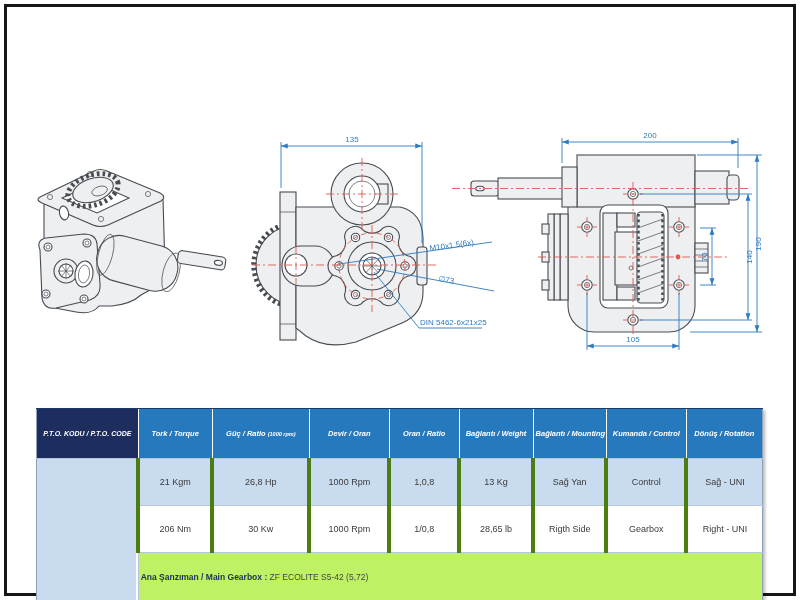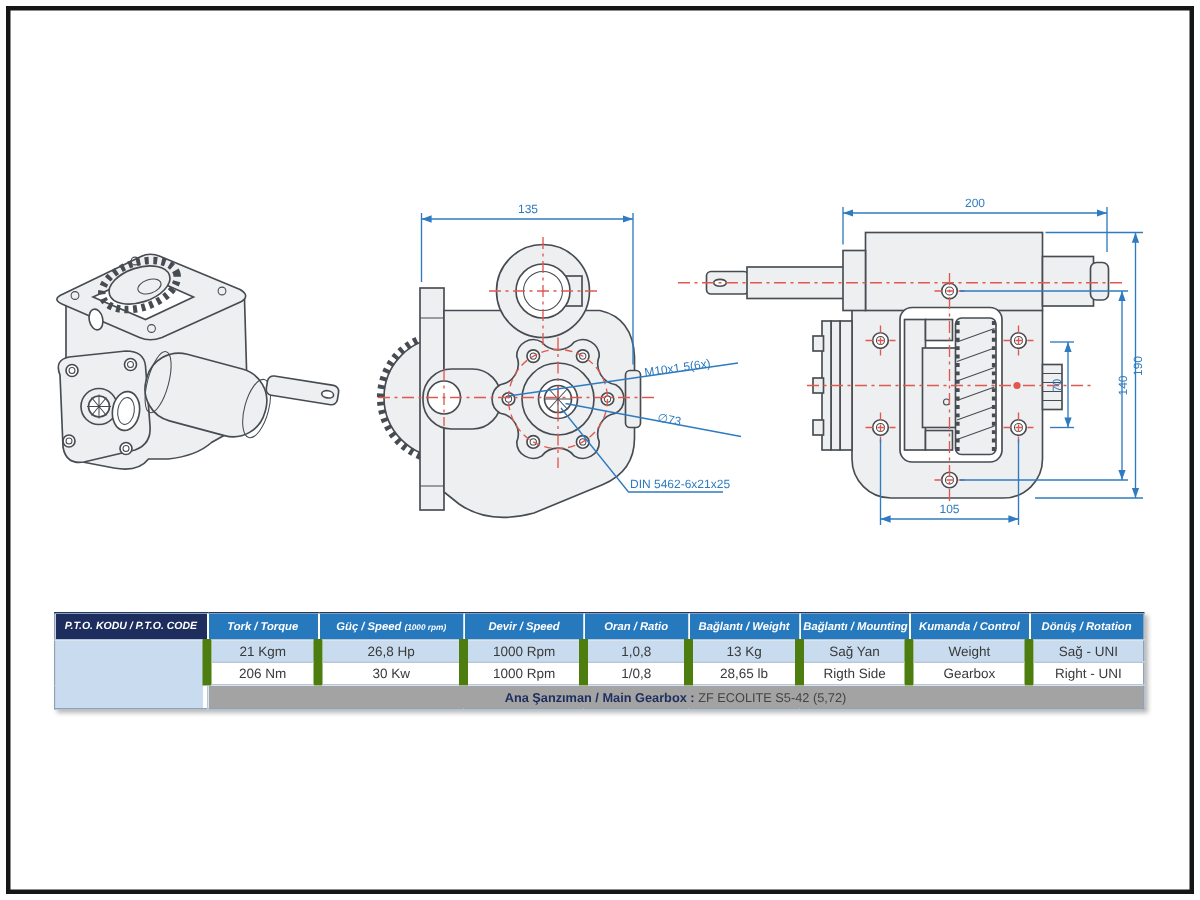--- a/index.html
+++ b/index.html
@@ -5,31 +5,31 @@
   html,body{margin:0;padding:0;background:#ffffff;}
   .sheet{position:relative;width:800px;height:600px;background:#fff;overflow:hidden;
          font-family:"Liberation Sans",sans-serif;}
   .frame{position:absolute;left:4px;top:4px;right:4px;bottom:4px;border:3px solid #161616;}
   .drawing-svg{position:absolute;left:0;top:0;}
 
   
   .spec-table{position:absolute;left:36px;top:408px;width:727px;border-collapse:collapse;
               table-layout:fixed;box-shadow:2px 2px 3px rgba(0,0,0,.28);
               border:1px solid #8fa3b8;background:#fff;}
-  .spec-table th,.spec-table td{padding:0 2px;overflow:hidden;white-space:nowrap;}
+  .spec-table th,.spec-table td{padding:16px 2px;overflow:hidden;white-space:nowrap;}
   .hdr{background:#2779be;color:#fff;font-style:italic;font-weight:bold;font-size:7.5px;
        text-align:center;height:17px;border-left:1px solid #fff;border-top:1px solid #1d3a66;}
   .hdr-code{background:#1d2e5e;border-left:none;font-size:7px;}
   .hdr-suffix{font-size:5.5px;font-weight:bold;}
   .cell{font-size:9px;color:#3a3a3a;text-align:center;height:14px;
-        border-left:6px solid #4d7c0f;border-top:1px solid #b7c7d9;}
+        border-left:4px solid #4d7c0f;border-top:1px solid #b7c7d9;}
   .row-a td{background:#c9dcef;}
   .row-b td{background:#ffffff;margin-top:15px;}
   .code-cell{background:#fff;border-left:none;border-top:1px solid #b7c7d9;}
-  .foot{background:#a3a3a3;font-size:8.5px;color:#444;text-align:center;height:15px;
+  .foot{background:#bef264;font-size:8.5px;color:#444;height:15px;
         border-left:1px solid #b7c7d9;border-top:1px solid #b7c7d9;}
   .foot b{color:#1d2e5e;font-weight:bold;}
 
   
   .ln{fill:none;stroke:#474c52;stroke-width:1.1;}
   .fillpart{fill:#edeff1;stroke:#474c52;stroke-width:1.1;}
   .fillwhite{fill:#ffffff;stroke:#474c52;stroke-width:1.1;}
   .thin{fill:none;stroke:#474c52;stroke-width:0.7;}
   .red{fill:none;stroke:#e0584e;stroke-width:0.9;stroke-dasharray:8 3 2 3;}
   .redc{fill:none;stroke:#e0584e;stroke-width:0.9;stroke-dasharray:5 3;}
@@ -262,37 +262,37 @@
         <col style="width:9.6%">
         <col style="width:10.2%">
       <col style="width:10.1%">
         <col style="width:11%">
         <col style="width:10.5%">
     </colgroup>
     <tbody>
         <tr>
       <th class="hdr hdr-code">P.T.O. KODU / P.T.O. CODE</th>
       <th class="hdr"><span>Tork / Torque</span> <span class="hdr-suffix"></span></th>
-      <th class="hdr"><span>Güç / Speed</span> <span class="hdr-suffix">(1000 rpm)</span></th>
-      <th class="hdr"><span>Devir / Speed</span></th>
+      <th class="hdr"><span>Güç / Ratio</span> <span class="hdr-suffix">(1000 rpm)</span></th>
+      <th class="hdr"><span>Devir / Oran</span></th>
       <th class="hdr"><span>Oran / Ratio</span></th>
       <th class="hdr"><span>Bağlantı / Weight</span></th>
       <th class="hdr"><span>Bağlantı / Mounting</span></th>
       <th class="hdr"><span>Kumanda / Control</span></th>
       <th class="hdr"><span>Dönüş / Rotation</span></th>
     </tr>
     <tr class="row-a">
       <td class="cell code-cell" rowspan="3"></td>
       <td class="cell">21 Kgm</td>
       <td class="cell">26,8 Hp</td>
       <td class="cell">1000 Rpm</td>
       <td class="cell">1,0,8</td>
       <td class="cell">13 Kg</td>
       <td class="cell">Sağ Yan</td>
-      <td class="cell">Weight</td>
+      <td class="cell">Control</td>
       <td class="cell">Sağ - UNI</td>
     </tr>
     <tr class="row-b">
       <td class="cell">206 Nm</td>
       <td class="cell">30 Kw</td>
       <td class="cell">1000 Rpm</td>
       <td class="cell">1/0,8</td>
       <td class="cell">28,65 lb</td>
       <td class="cell">Rigth Side</td>
       <td class="cell">Gearbox</td>

